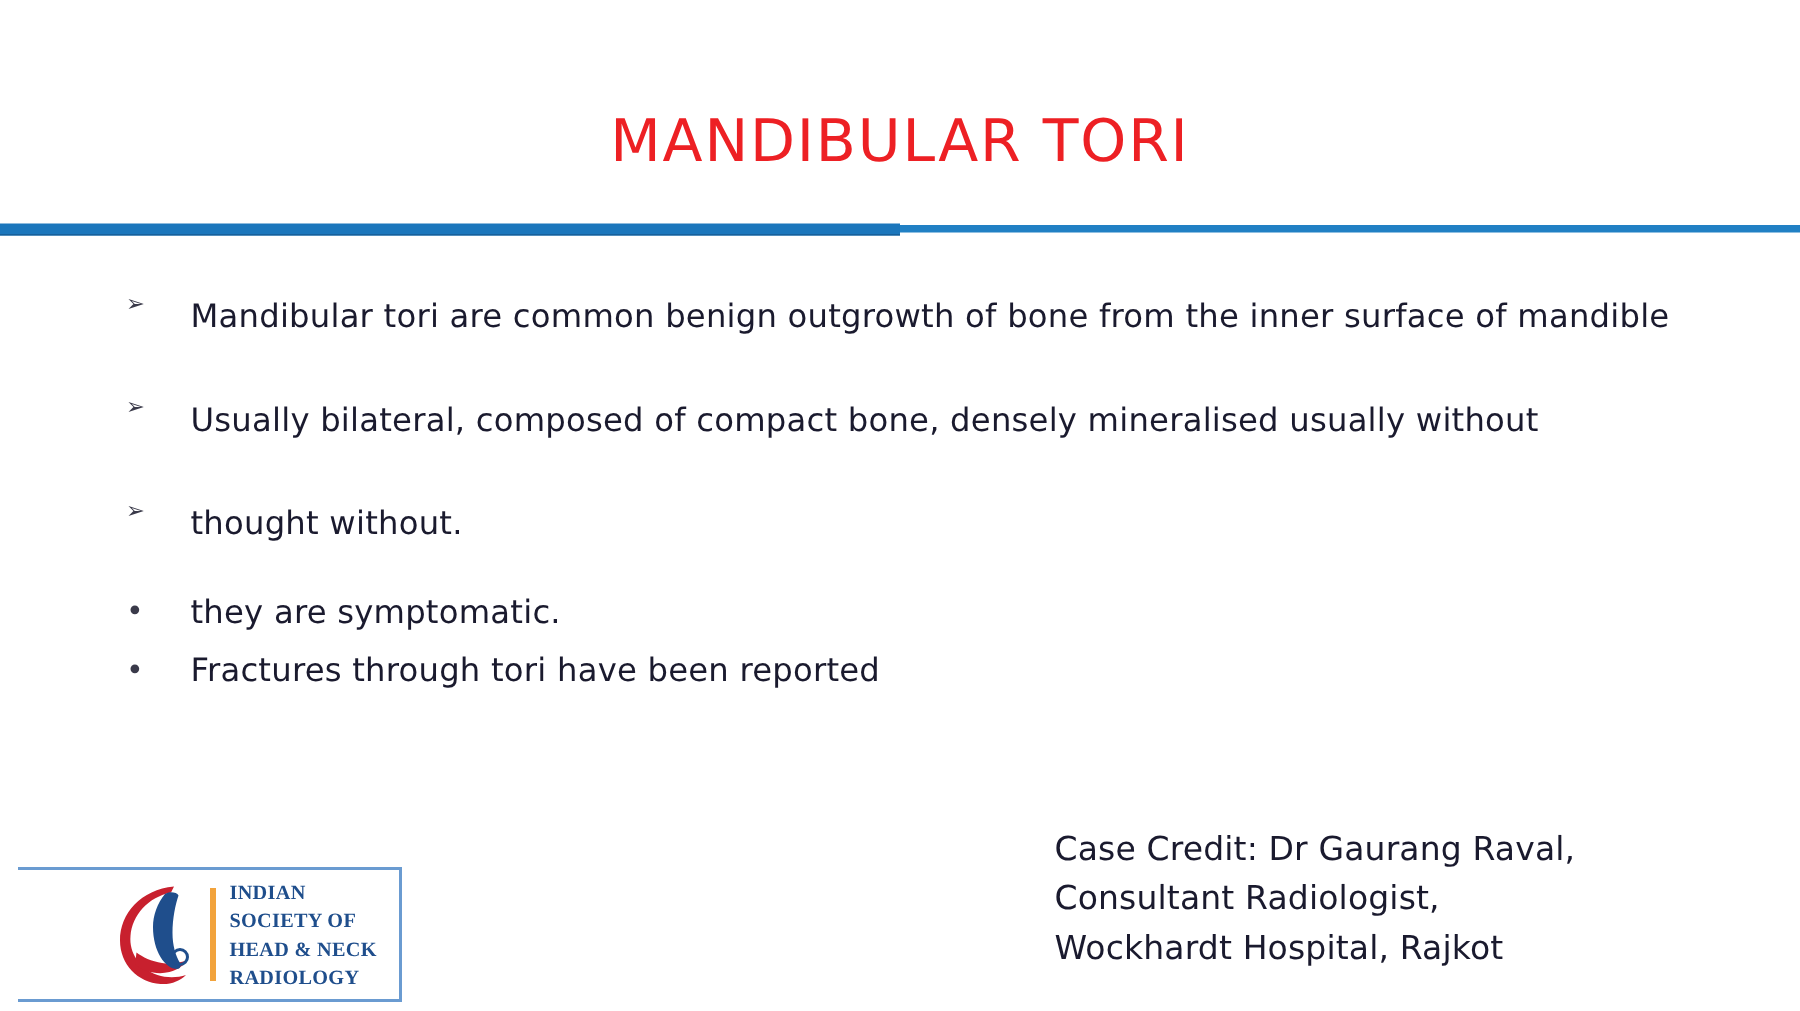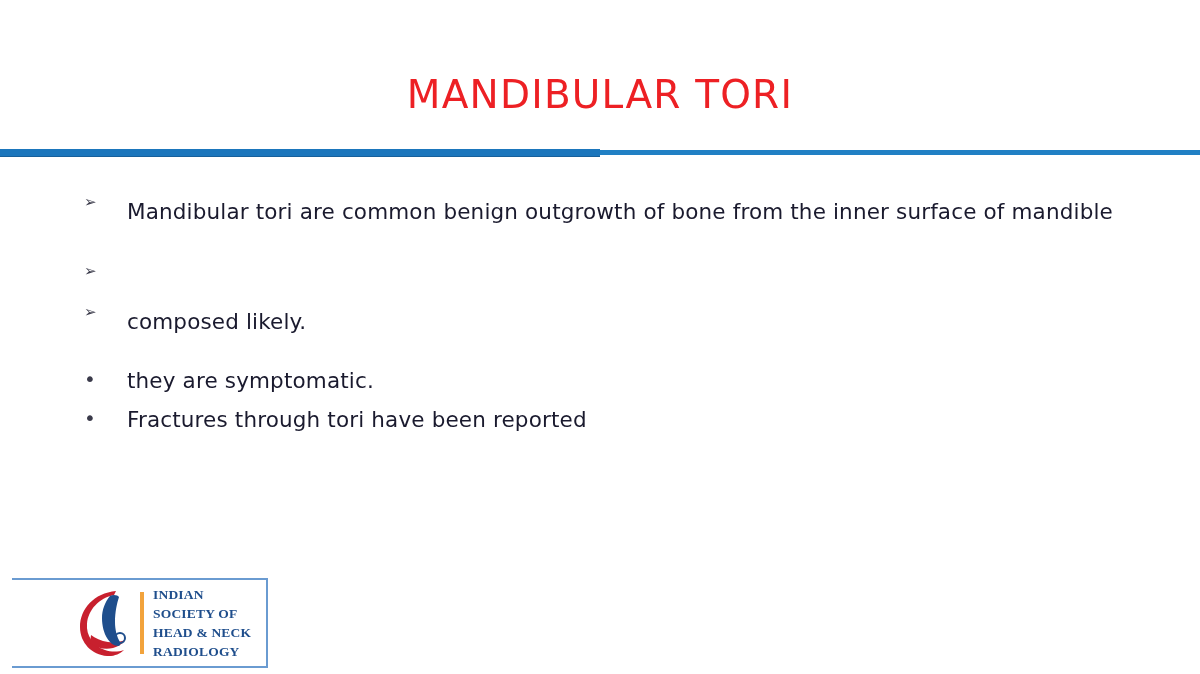--- a/index.html
+++ b/index.html
@@ -189,46 +189,52 @@
     <div class="bullet arrow">
       <span class="marker">➢</span>
       <span class="btext">
         <span>Mandibular tori are common benign outgrowth of bone from the inner surface of mandible</span>
       </span>
     </div>
 
     <div class="bullet arrow">
       <span class="marker">➢</span>
       <span class="btext">
+        <span>Usually bilateral, composed of compact bone, densely mineralised usually without</span>
       </span>
     </div>
 
     <div class="bullet arrow">
       <span class="marker">➢</span>
       <span class="btext">
-        <span class="line2">composed likely.</span>
+        <span class="line2">thought without.</span>
       </span>
     </div>
 
     <div class="bullet dot">
       <span class="marker">•</span>
       <span class="btext">
         <span class="line2">they are symptomatic.</span>
       </span>
     </div>
 
     <div class="bullet dot">
       <span class="marker">•</span>
       <span class="btext">
         <span>Fractures through tori have been reported</span>
       </span>
     </div>
 
   </div>
 
+  <div class="case-credit">
+    <div>Case Credit: Dr Gaurang Raval,</div>
+    <div>Consultant Radiologist,</div>
+    <div>Wockhardt Hospital, Rajkot</div>
+  </div>
 
   <div class="logo-box">
     <div class="logo-mark">
       <svg viewBox="0 0 62 74" width="62" height="74" xmlns="http://www.w3.org/2000/svg">
         <path d="M42 5 C20 7, 6 23, 6 41 C6 57, 18 69, 33 70 C40 70.5, 46 68, 50 64
                  C44 66, 37 66, 31 64 C19 60, 12 49, 13 38 C14 24, 25 12, 40 9 Z" fill="#C8202E"></path>
         <path d="M16 57 C22 62, 31 64, 39 62 C45 60.5, 49 57, 51 54
                  C46 56, 40 57, 34 56 C27 55, 21 52, 17 49 Z" fill="#C8202E"></path>
         <path d="M36 10 C31 16, 28 24, 28 32 C28 40, 30 47, 33 52
                  C36 57, 40 60, 44 60 C46 60, 47 58, 46 56

